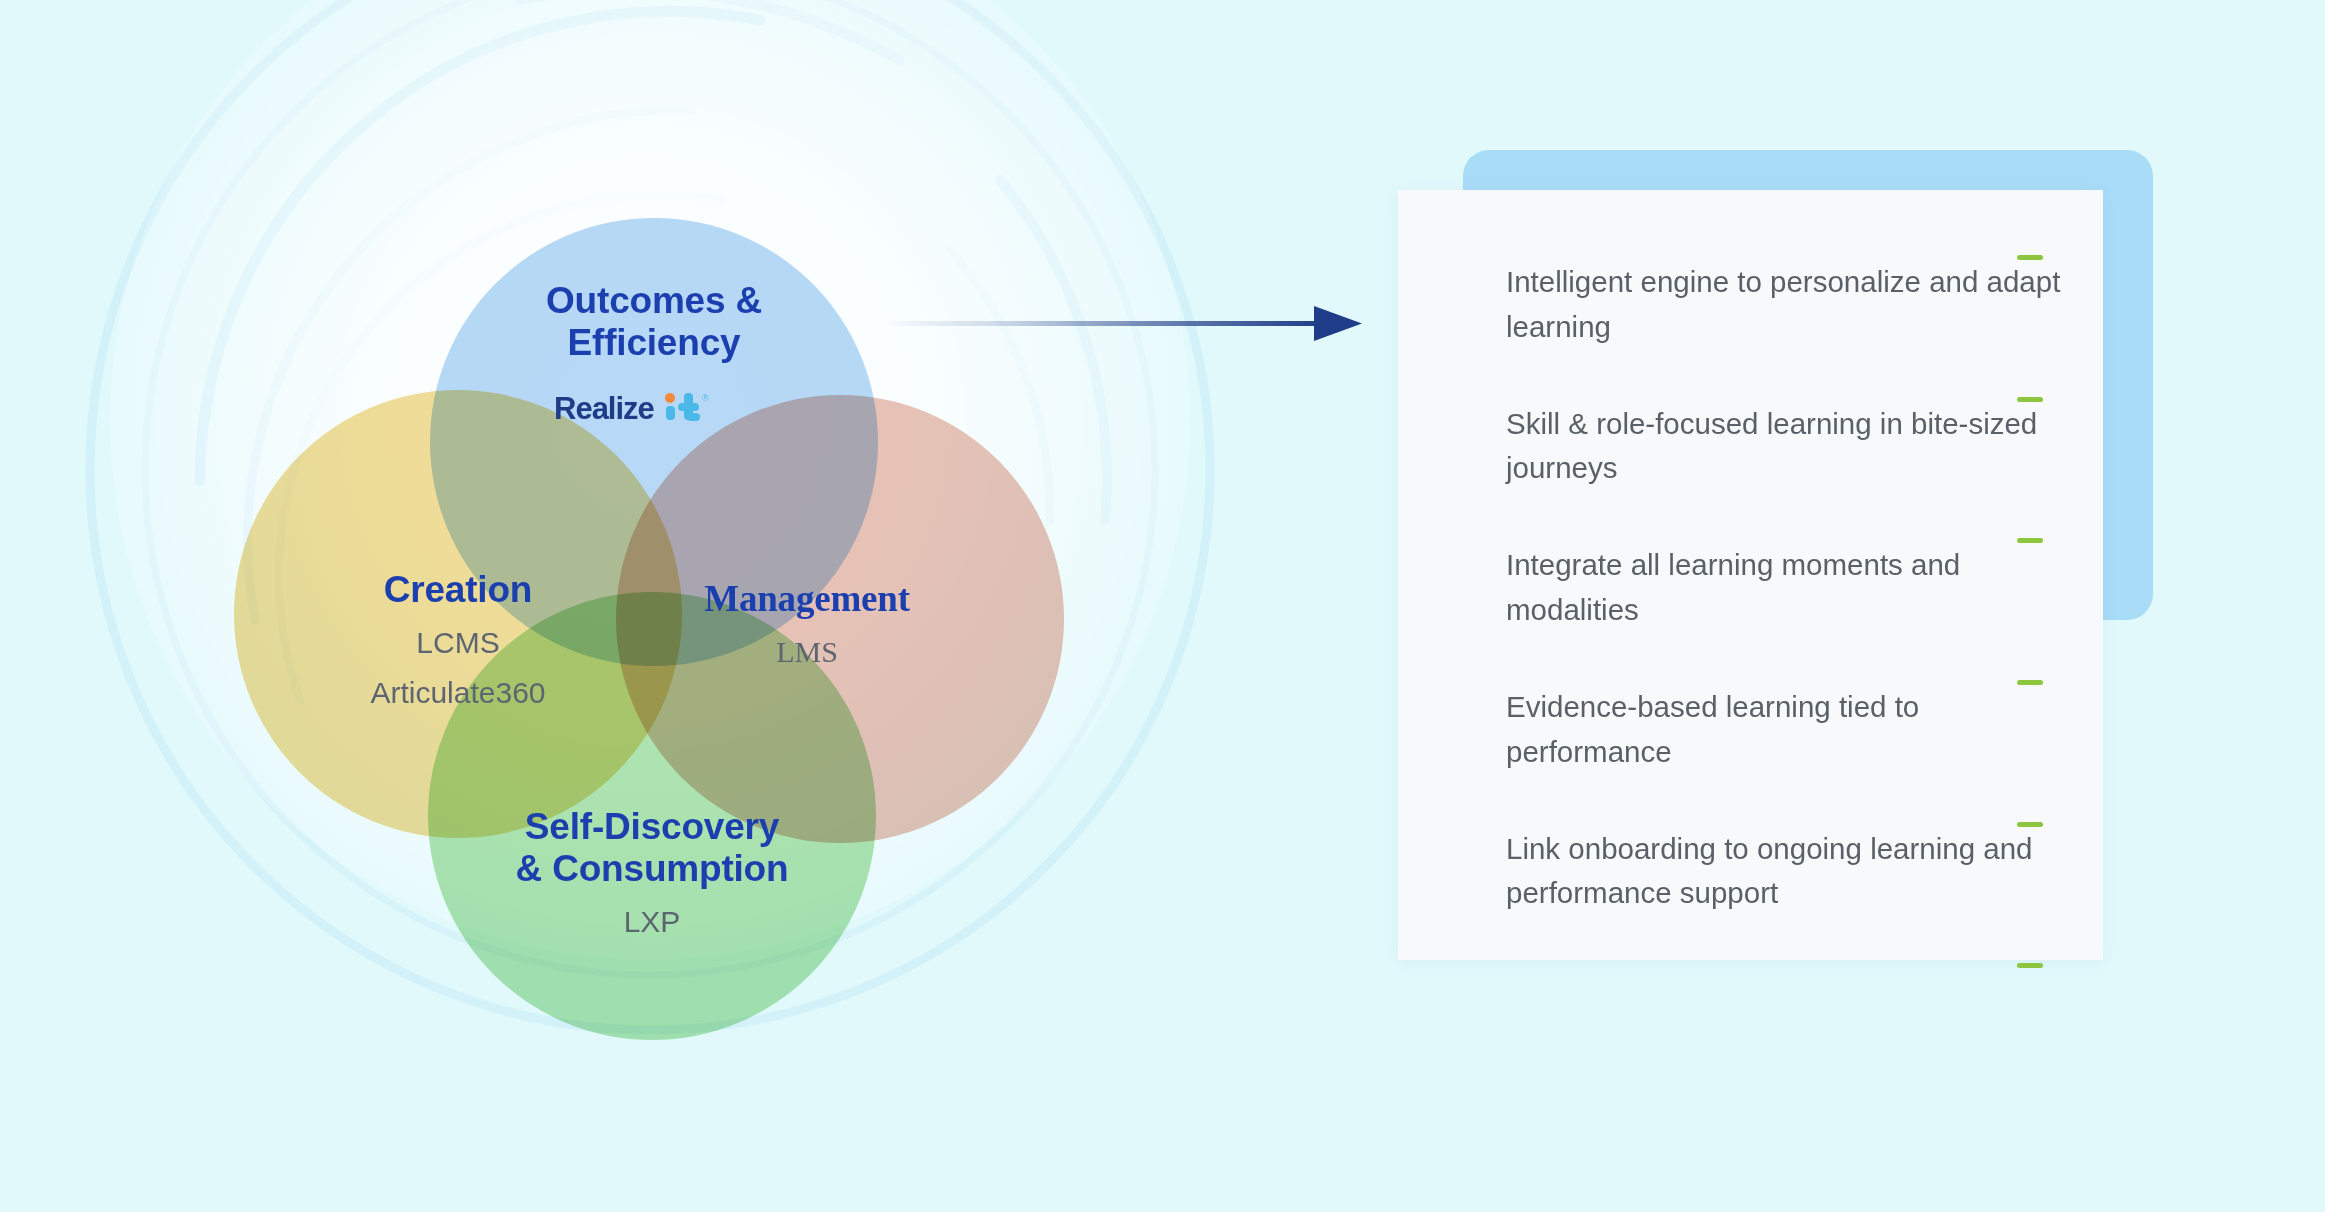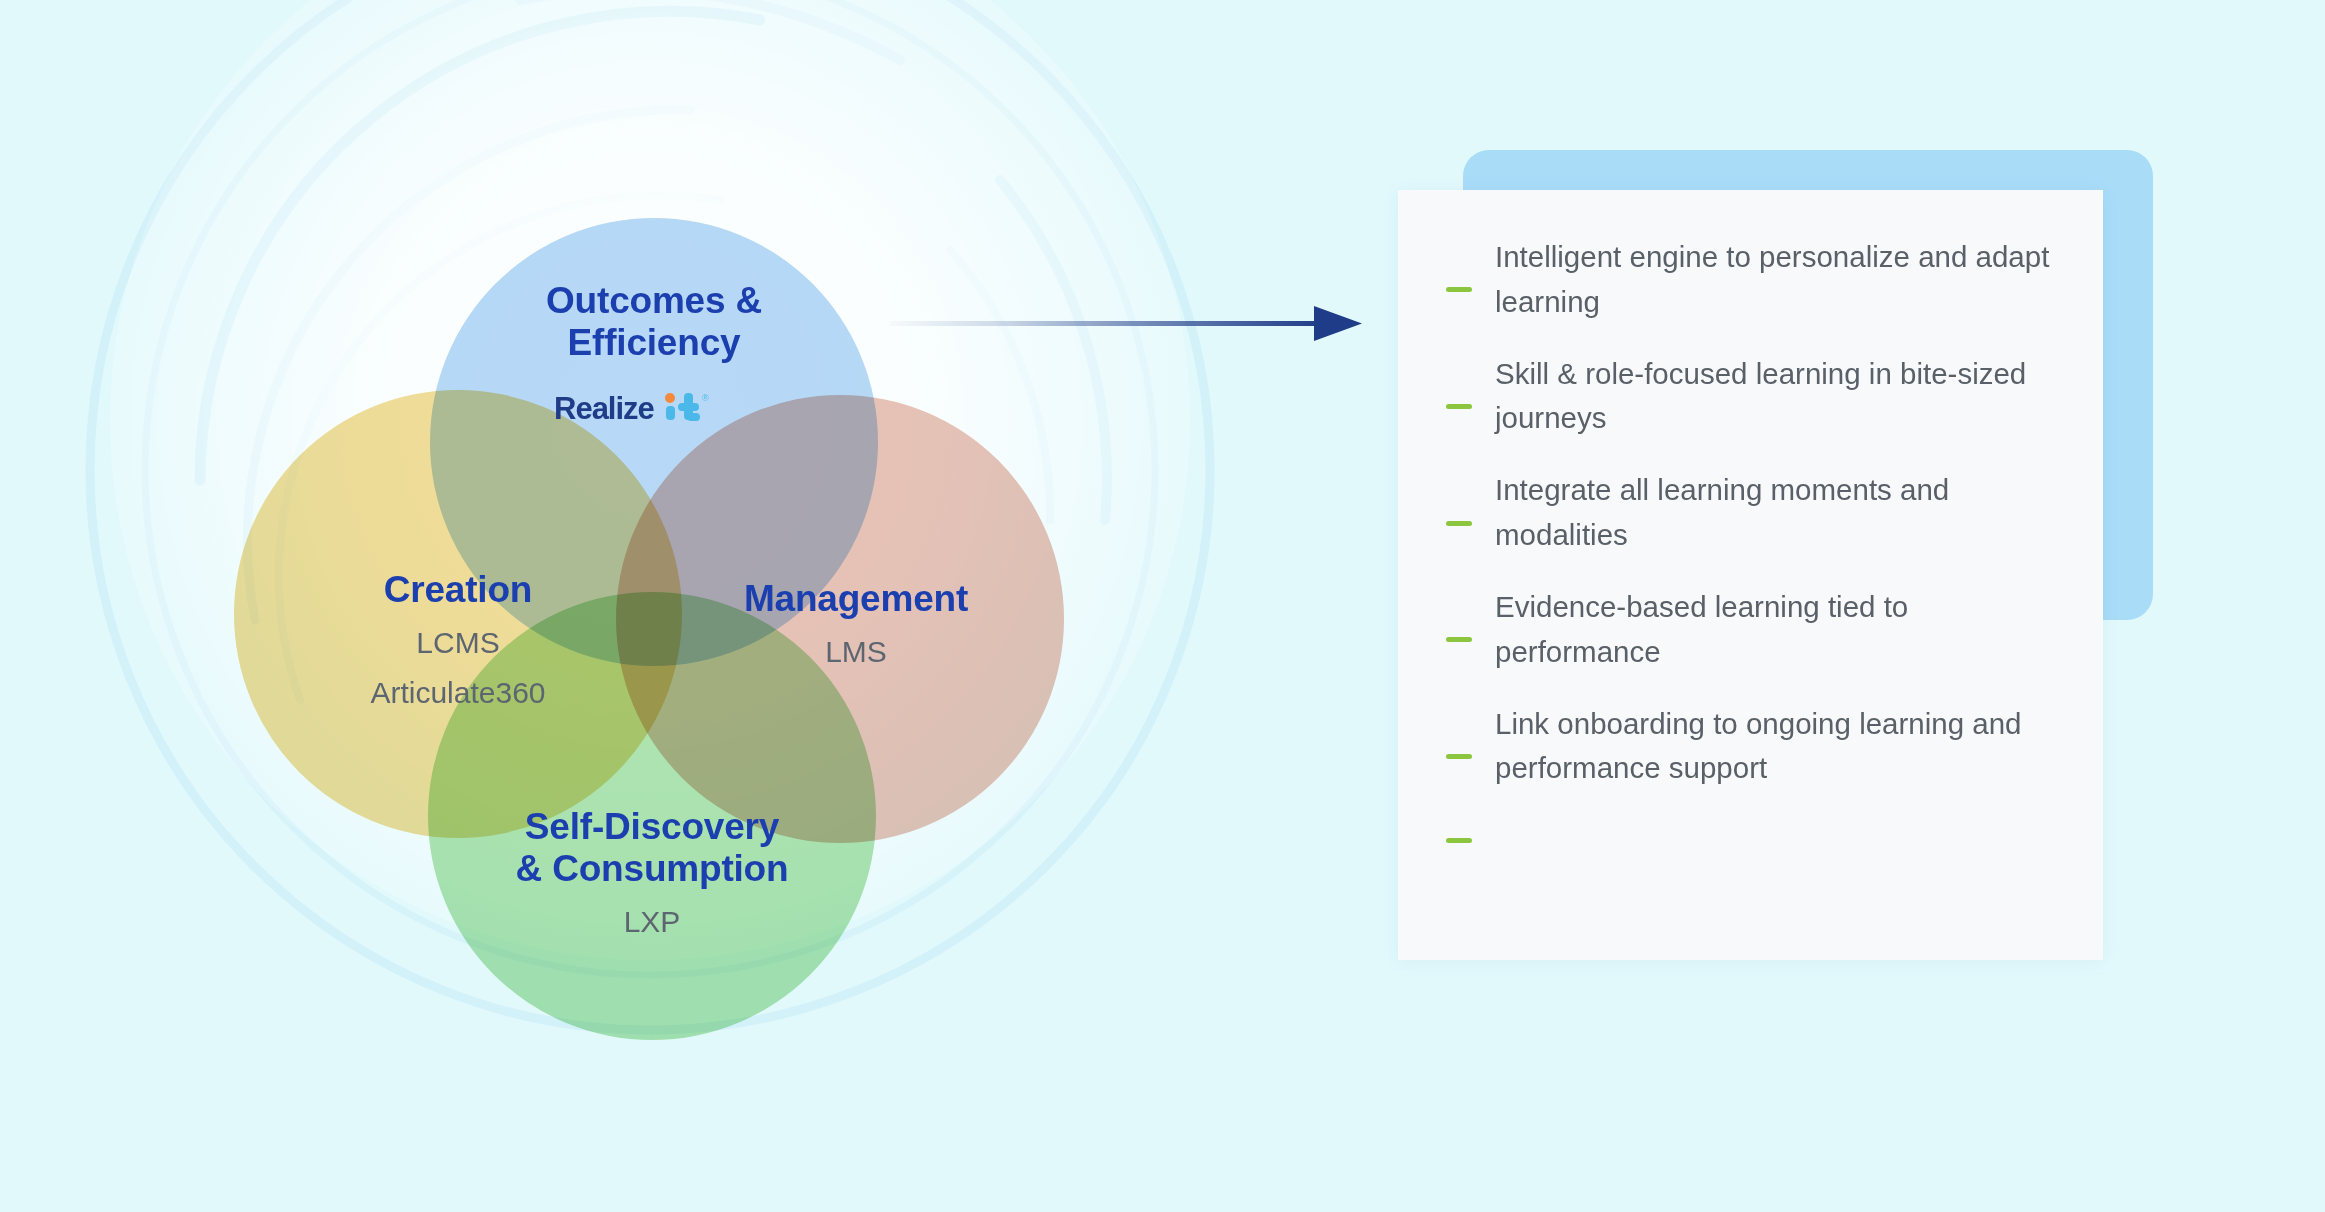--- a/index.html
+++ b/index.html
@@ -40,21 +40,21 @@
   .venn-sub{
     display:block;color:#5d6670;font-weight:normal;
     line-height:1.2;letter-spacing:0;
   }
 
   #label-outcomes{ left:430px; top:280px; width:448px; font-size:37px; }
 
   #label-creation{ left:234px; top:569px; width:448px; font-size:37px; }
   #label-creation .venn-sub{ margin-top:14px; font-size:30px; }
 
-  #label-management{ left:632px; top:578px; width:448px; font-size:37px; }
+  #label-management{ left:583px; top:578px; width:448px; font-size:37px;font-family:Liberation Serif, serif; }
   #label-management .venn-sub{ margin-top:14px; font-size:30px; }
 
   #label-discovery{ left:428px; top:806px; width:448px; font-size:37px; }
   #label-discovery .venn-sub{ margin-top:14px; font-size:30px; }
 
   
   #realizeit-logo{
     position:absolute;left:410px;top:386px;width:448px;height:46px;
     z-index:7;display:flex;align-items:center;justify-content:center;
   }
@@ -72,22 +72,23 @@
   }
   #panel-card{
     position:absolute;left:0px;top:50px;width:705px;height:770px;
     background:#f8f9fb;
     box-shadow:0 2px 18px rgba(60,110,150,.07);
   }
   #bullet-list{
     position:absolute;left:48px;top:45px;width:620px;
   }
   .bullet-row{
-    display:flex;align-items:center;
+    display:flex;align-items:flex-end;
     margin-bottom:27px;
+    flex-direction:column;
   }
   .bullet-dash{
     flex:0 0 auto;width:26px;height:5px;border-radius:3px;
     background:#8cc63f;margin-top:20px;margin-right:23px;
   }
   .bullet-text{
     color:#596068;font-size:29.5px;line-height:1.52;
     max-width:560px;
   }
 </style>

